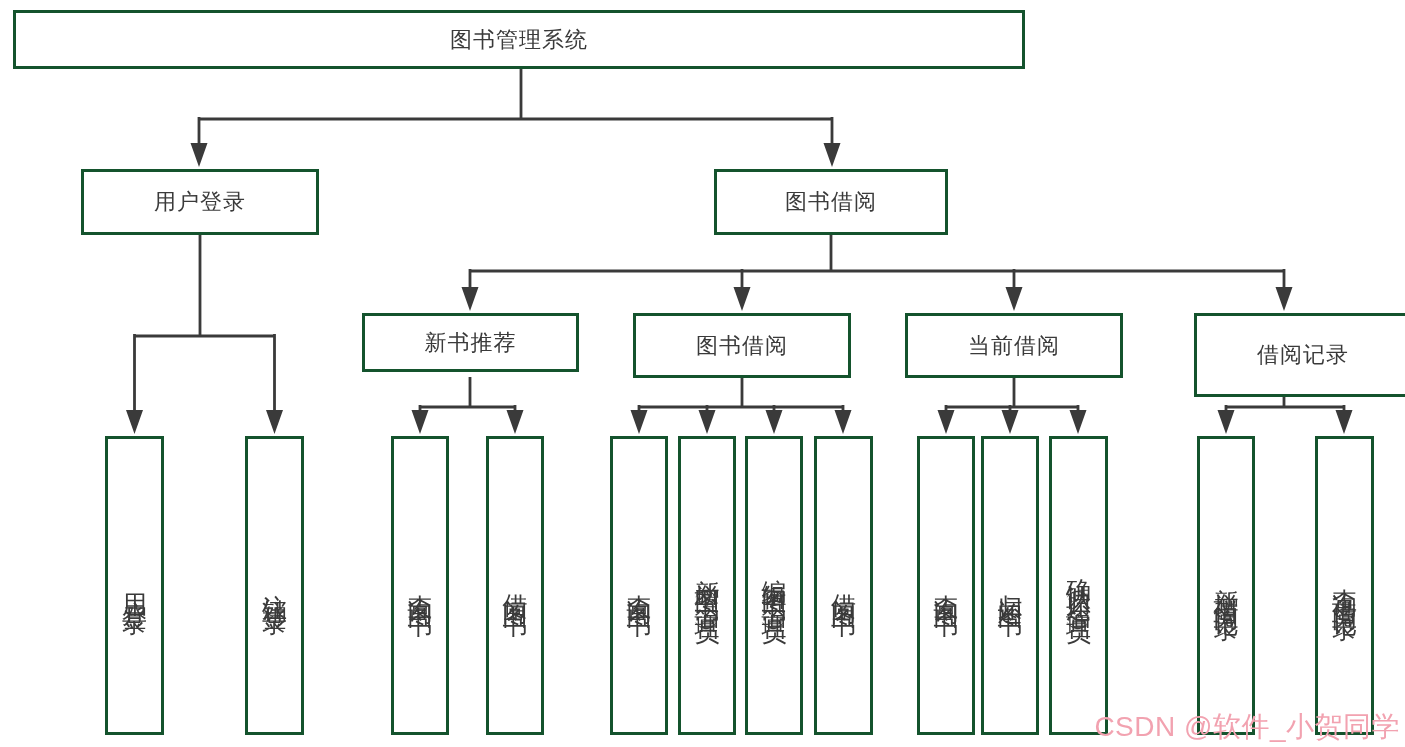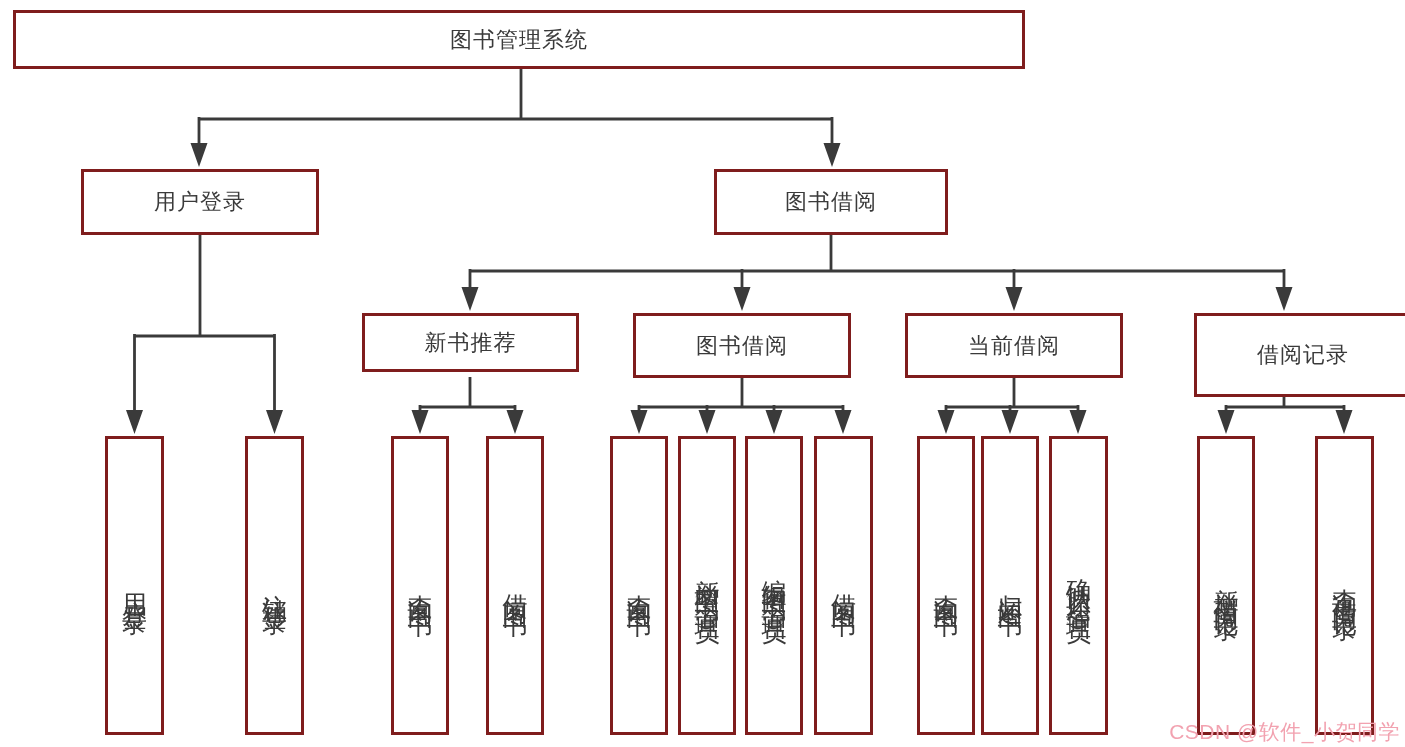--- a/index.html
+++ b/index.html
@@ -13,21 +13,21 @@
   }
   .connectors {
     position: absolute;
     left: 0; top: 0;
     width: 1405px; height: 747px;
     z-index: 1;
   }
   .node {
     position: absolute;
     box-sizing: border-box;
-    border: 3px solid #7f1d1d;
+    border: 3px solid #14532d;
     background: #ffffff;
     color: #3a3a3a;
     display: flex;
     align-items: center;
     justify-content: center;
     z-index: 2;
   }
   .hbox { font-size: 22px; letter-spacing: 1px; }
   .vbox { z-index: 2; }
   .vtext {
@@ -35,21 +35,21 @@
     text-orientation: mixed;
     font-size: 25px;
     letter-spacing: 6px;
     line-height: 1;
     white-space: nowrap;
   }
   .watermark {
     position: absolute;
     right: 5px;
     bottom: 1px;
-    font-size: 21px;
+    font-size: 28px;
     letter-spacing: 0.5px;
     color: #f2a2b0;
     z-index: 3;
     white-space: nowrap;
   }
 </style>
 </head>
 <body>
 
 <div class="canvas">

